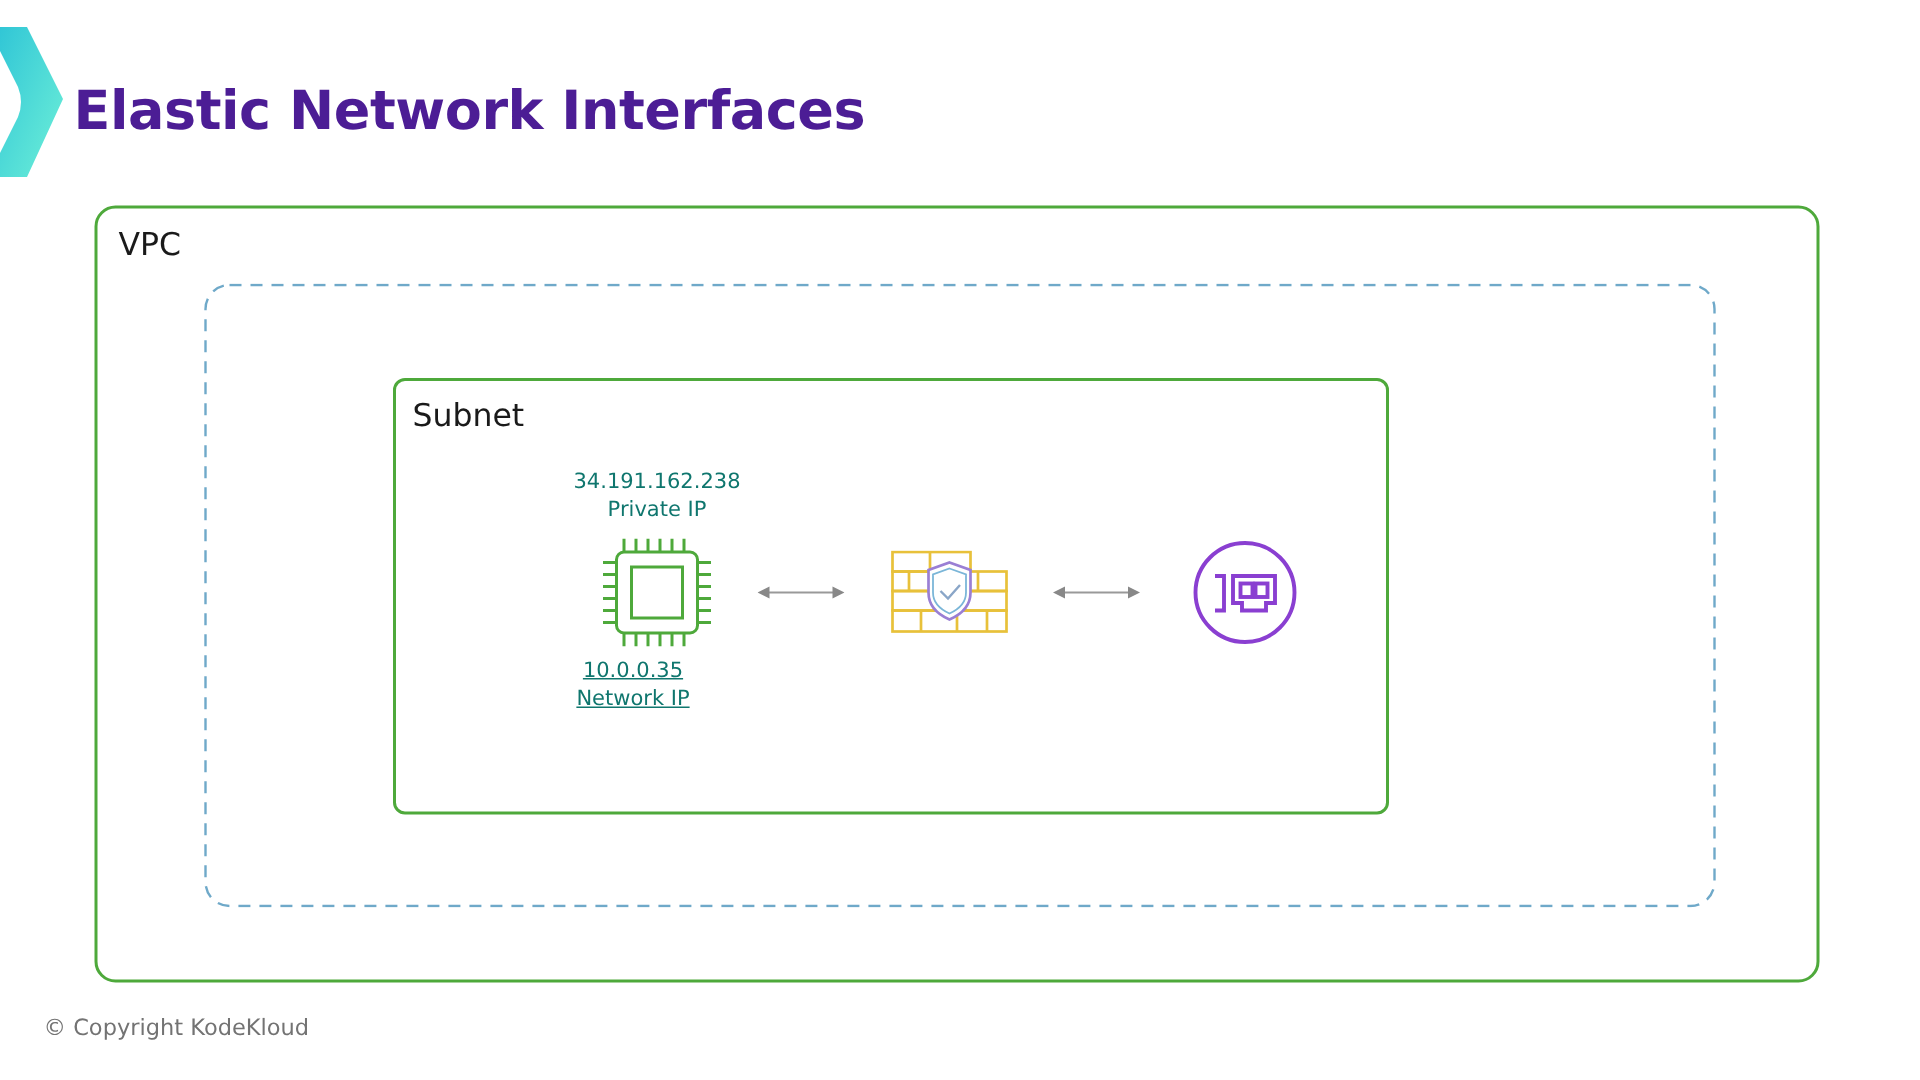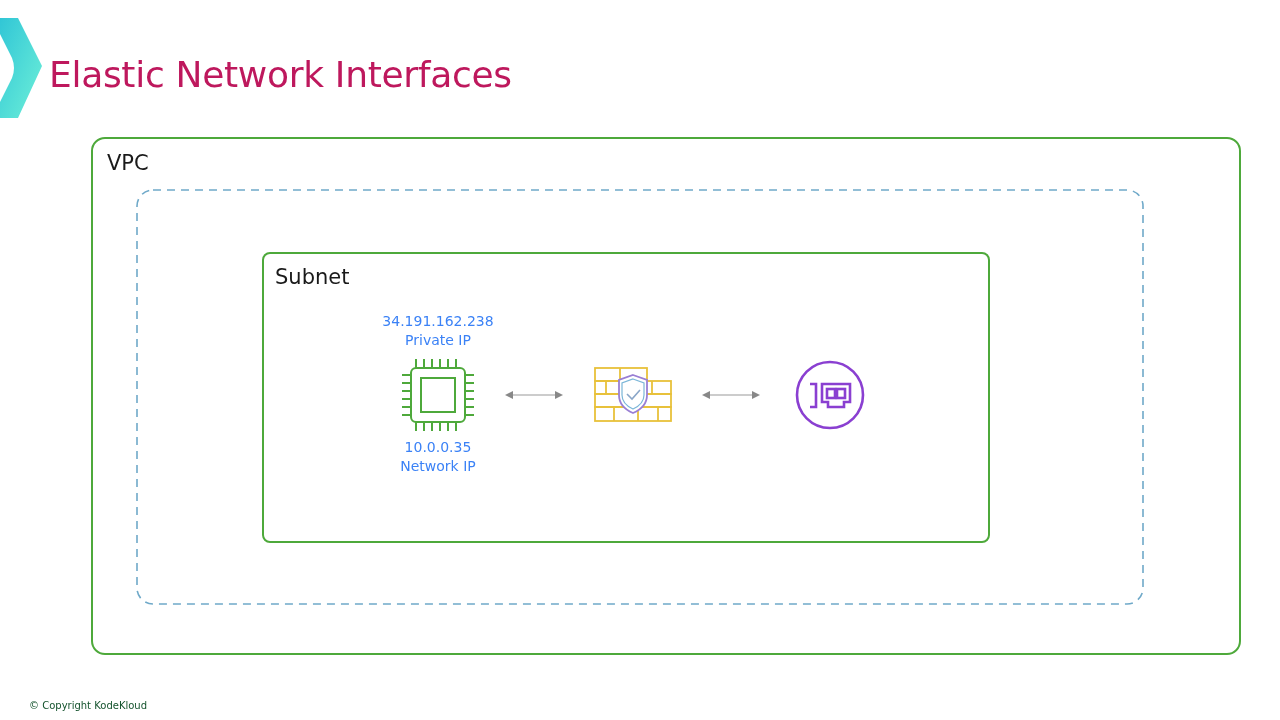--- a/index.html
+++ b/index.html
@@ -1,26 +1,26 @@
 <!DOCTYPE html>
 <html><head>
 <meta charset="utf-8">
 <style>
   html, body { margin:0; padding:0; background:#ffffff; }
   body { width:1280px; height:720px; position:relative; overflow:hidden; font-family:"DejaVu Sans", sans-serif; color:#1a1a1a; }
   .logo { position:absolute; left:0; top:18px; width:44px; height:100px; }
-  .title { position:absolute; left:49px; top:54px; font-size:36px; font-weight:normal; color:#be185d; letter-spacing:-0.3px; }
-  .vpc { position:absolute; left:63px; top:137px; width:1150px; height:518px; border:2px solid #4ea93b; border-radius:14px; box-sizing:border-box;margin-left:28px; }
+  .title { position:absolute; left:49px; top:54px; font-size:36px; font-weight:bold; color:#4c1d95; letter-spacing:-0.3px; }
+  .vpc { position:absolute; left:63px; top:137px; width:1150px; height:518px; border:2px solid #4ea93b; border-radius:14px; box-sizing:border-box; }
   .az { position:absolute; left:136px; top:189px; width:1008px; height:416px; box-sizing:border-box; }
   .az svg { position:absolute; left:0; top:0; }
-  .subnet { position:absolute; left:262px; top:252px; width:728px; height:291px; border:2px solid #4ea93b; border-radius:8px; box-sizing:border-box;text-decoration:underline; }
+  .subnet { position:absolute; left:262px; top:252px; width:664px; height:291px; border:2px solid #4ea93b; border-radius:8px; box-sizing:border-box;text-decoration:underline; }
   .lbl { position:absolute; font-size:21px; color:#1a1a1a; }
-  .small { position:absolute; font-size:14px; color:#3b82f6; text-align:center; width:140px; line-height:19px; }
+  .small { position:absolute; font-size:14px; color:#0f766e; text-align:center; width:140px; line-height:19px; }
   .icon { position:absolute; }
-  .copy { position:absolute; left:29px; top:700px; font-size:10px; color:#14532d; }
+  .copy { position:absolute; left:29px; top:676px; font-size:15px; color:#737373; }
 </style>
 </head>
 <body>
 
 <svg class="logo" viewBox="0 0 44 100">
   <defs>
     <linearGradient id="lg" x1="0" y1="0" x2="1" y2="1">
       <stop offset="0" stop-color="#31c6d6"></stop>
       <stop offset="1" stop-color="#6ef0d8"></stop>
     </linearGradient>
@@ -73,21 +73,21 @@
       <line x1="2" y1="56" x2="11" y2="56"></line>
     <line x1="65" y1="16" x2="74" y2="16"></line>
       <line x1="65" y1="24" x2="74" y2="24"></line>
       <line x1="65" y1="32" x2="74" y2="32"></line>
       <line x1="65" y1="40" x2="74" y2="40"></line>
       <line x1="65" y1="48" x2="74" y2="48"></line>
       <line x1="65" y1="56" x2="74" y2="56"></line>
   </g>
 </svg>
 
-<div class="small" style="left:368px;top:438px;">
+<div class="small" style="left:352px;top:438px;text-decoration:underline;">
   <div>10.0.0.35</div>
   <div>Network IP</div>
 </div>
 
 <svg class="icon" style="left:505px;top:389px;" width="58" height="12" viewBox="0 0 58 12">
   <line x1="6" y1="6" x2="52" y2="6" stroke="#999" stroke-width="1.2"></line>
   <polygon points="0,6 8,2 8,10" fill="#888"></polygon>
   <polygon points="58,6 50,2 50,10" fill="#888"></polygon>
 </svg>
 

